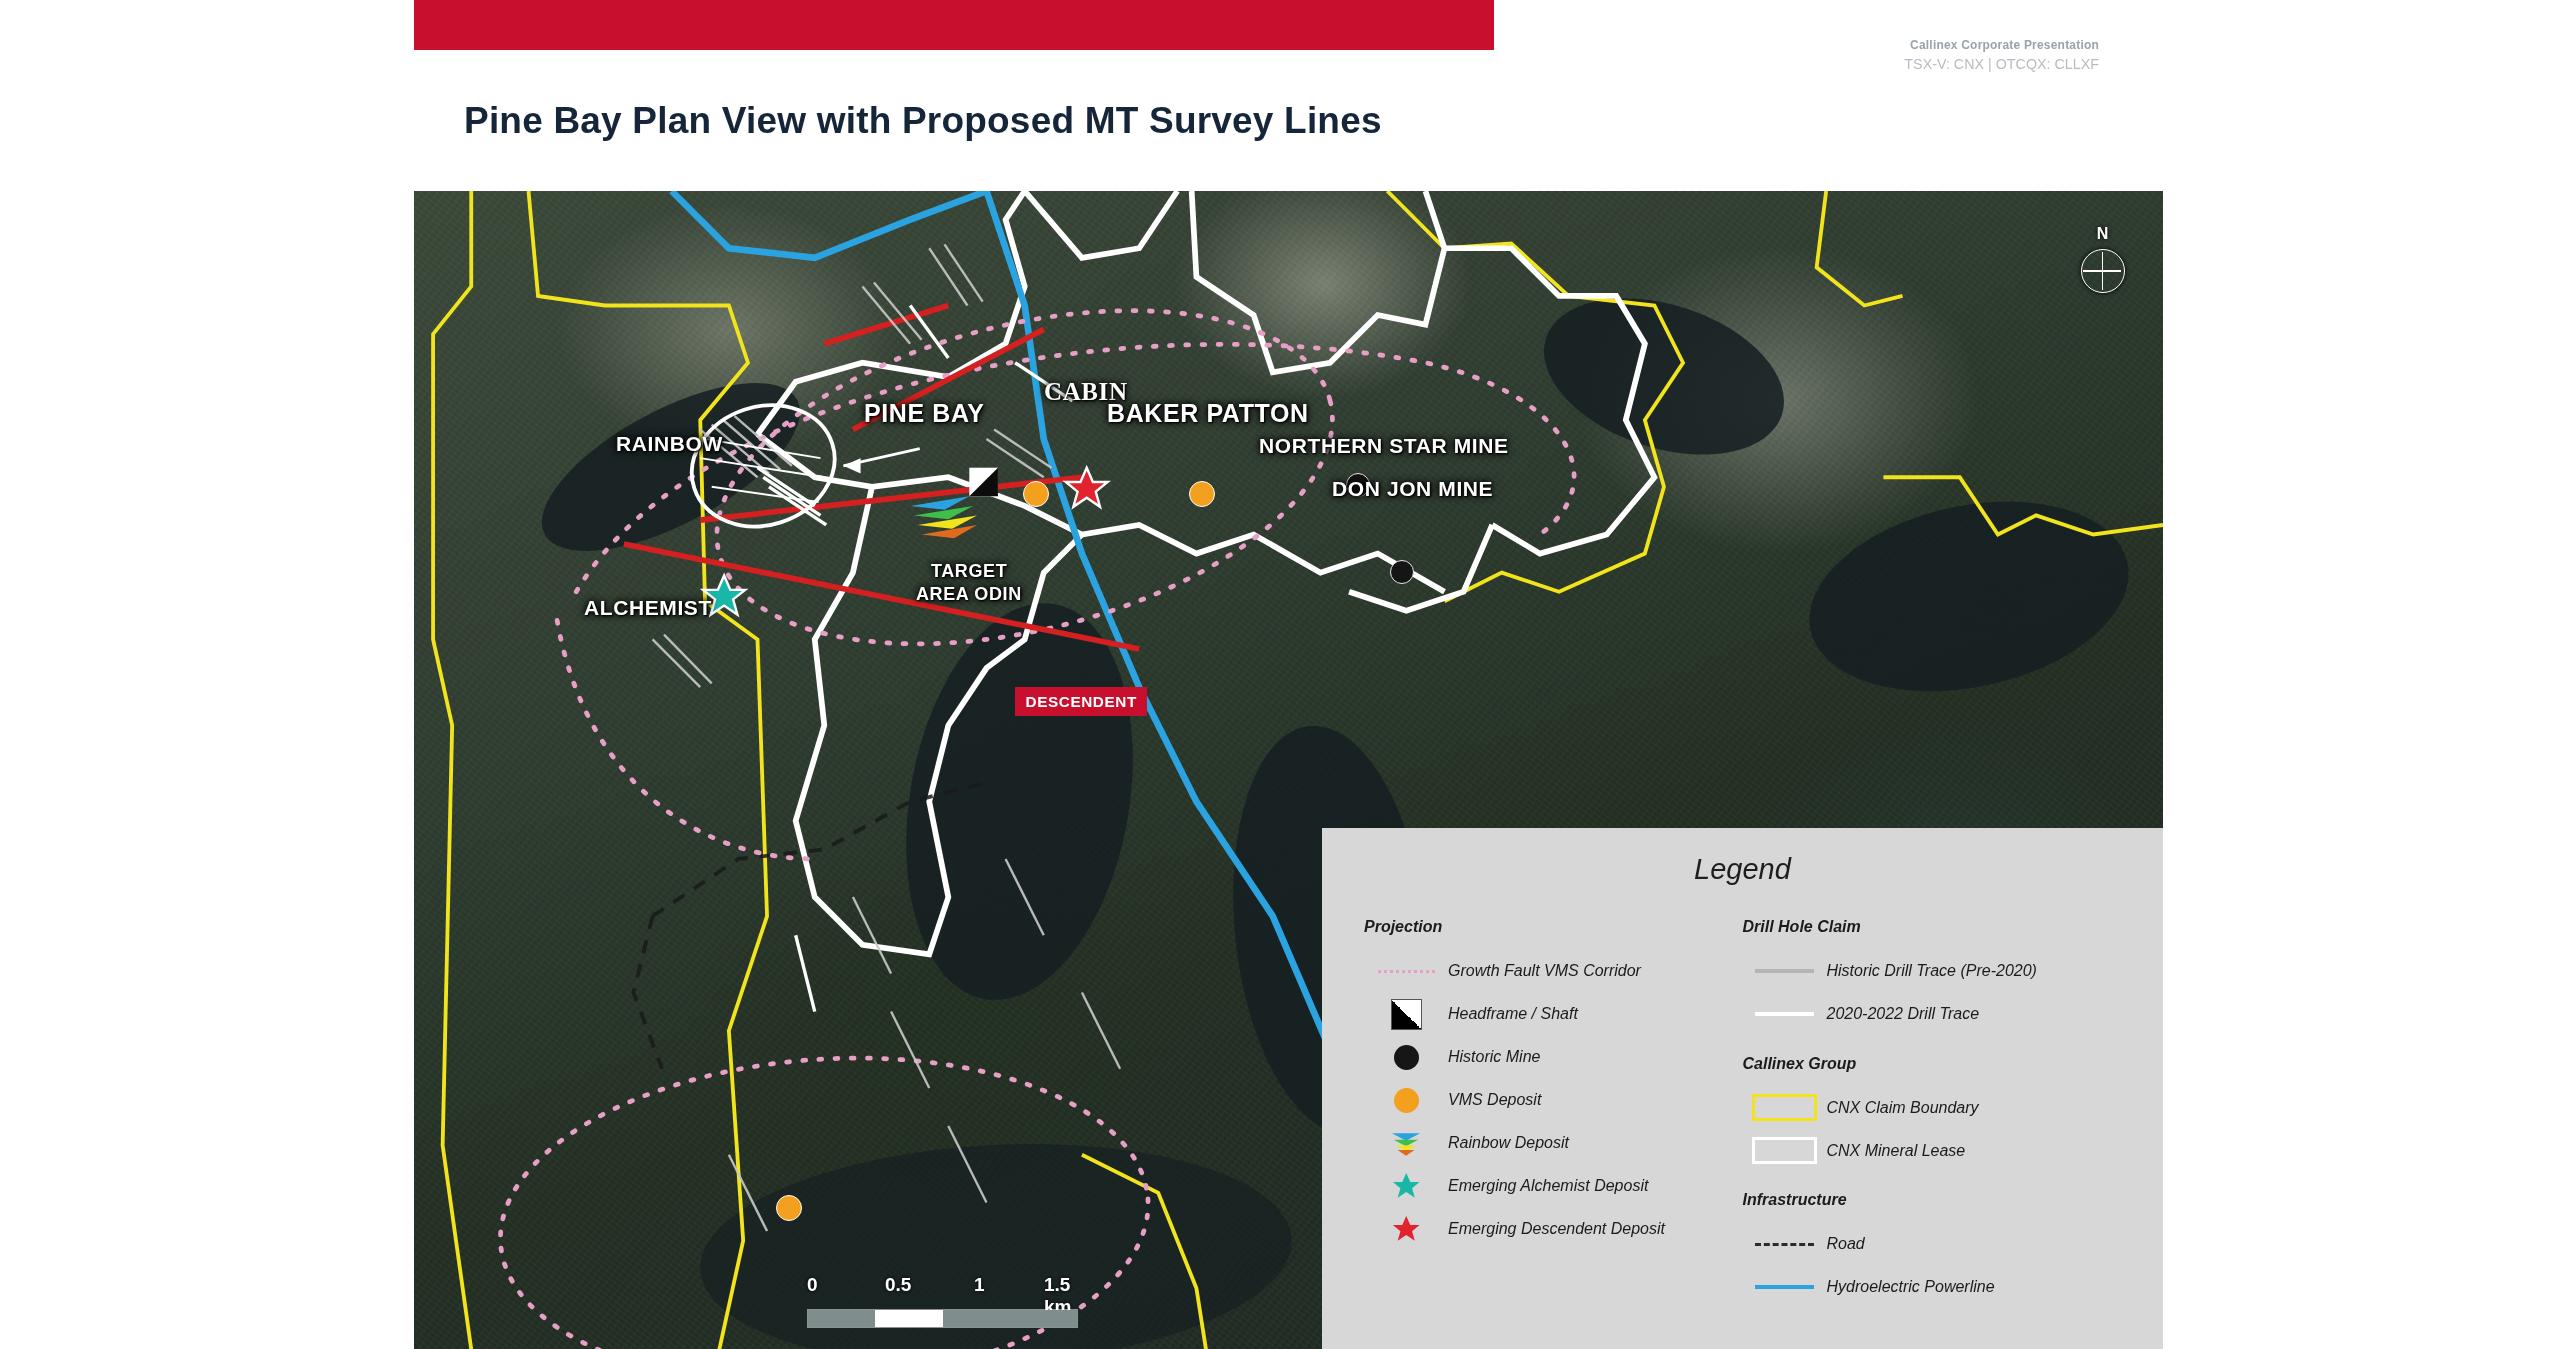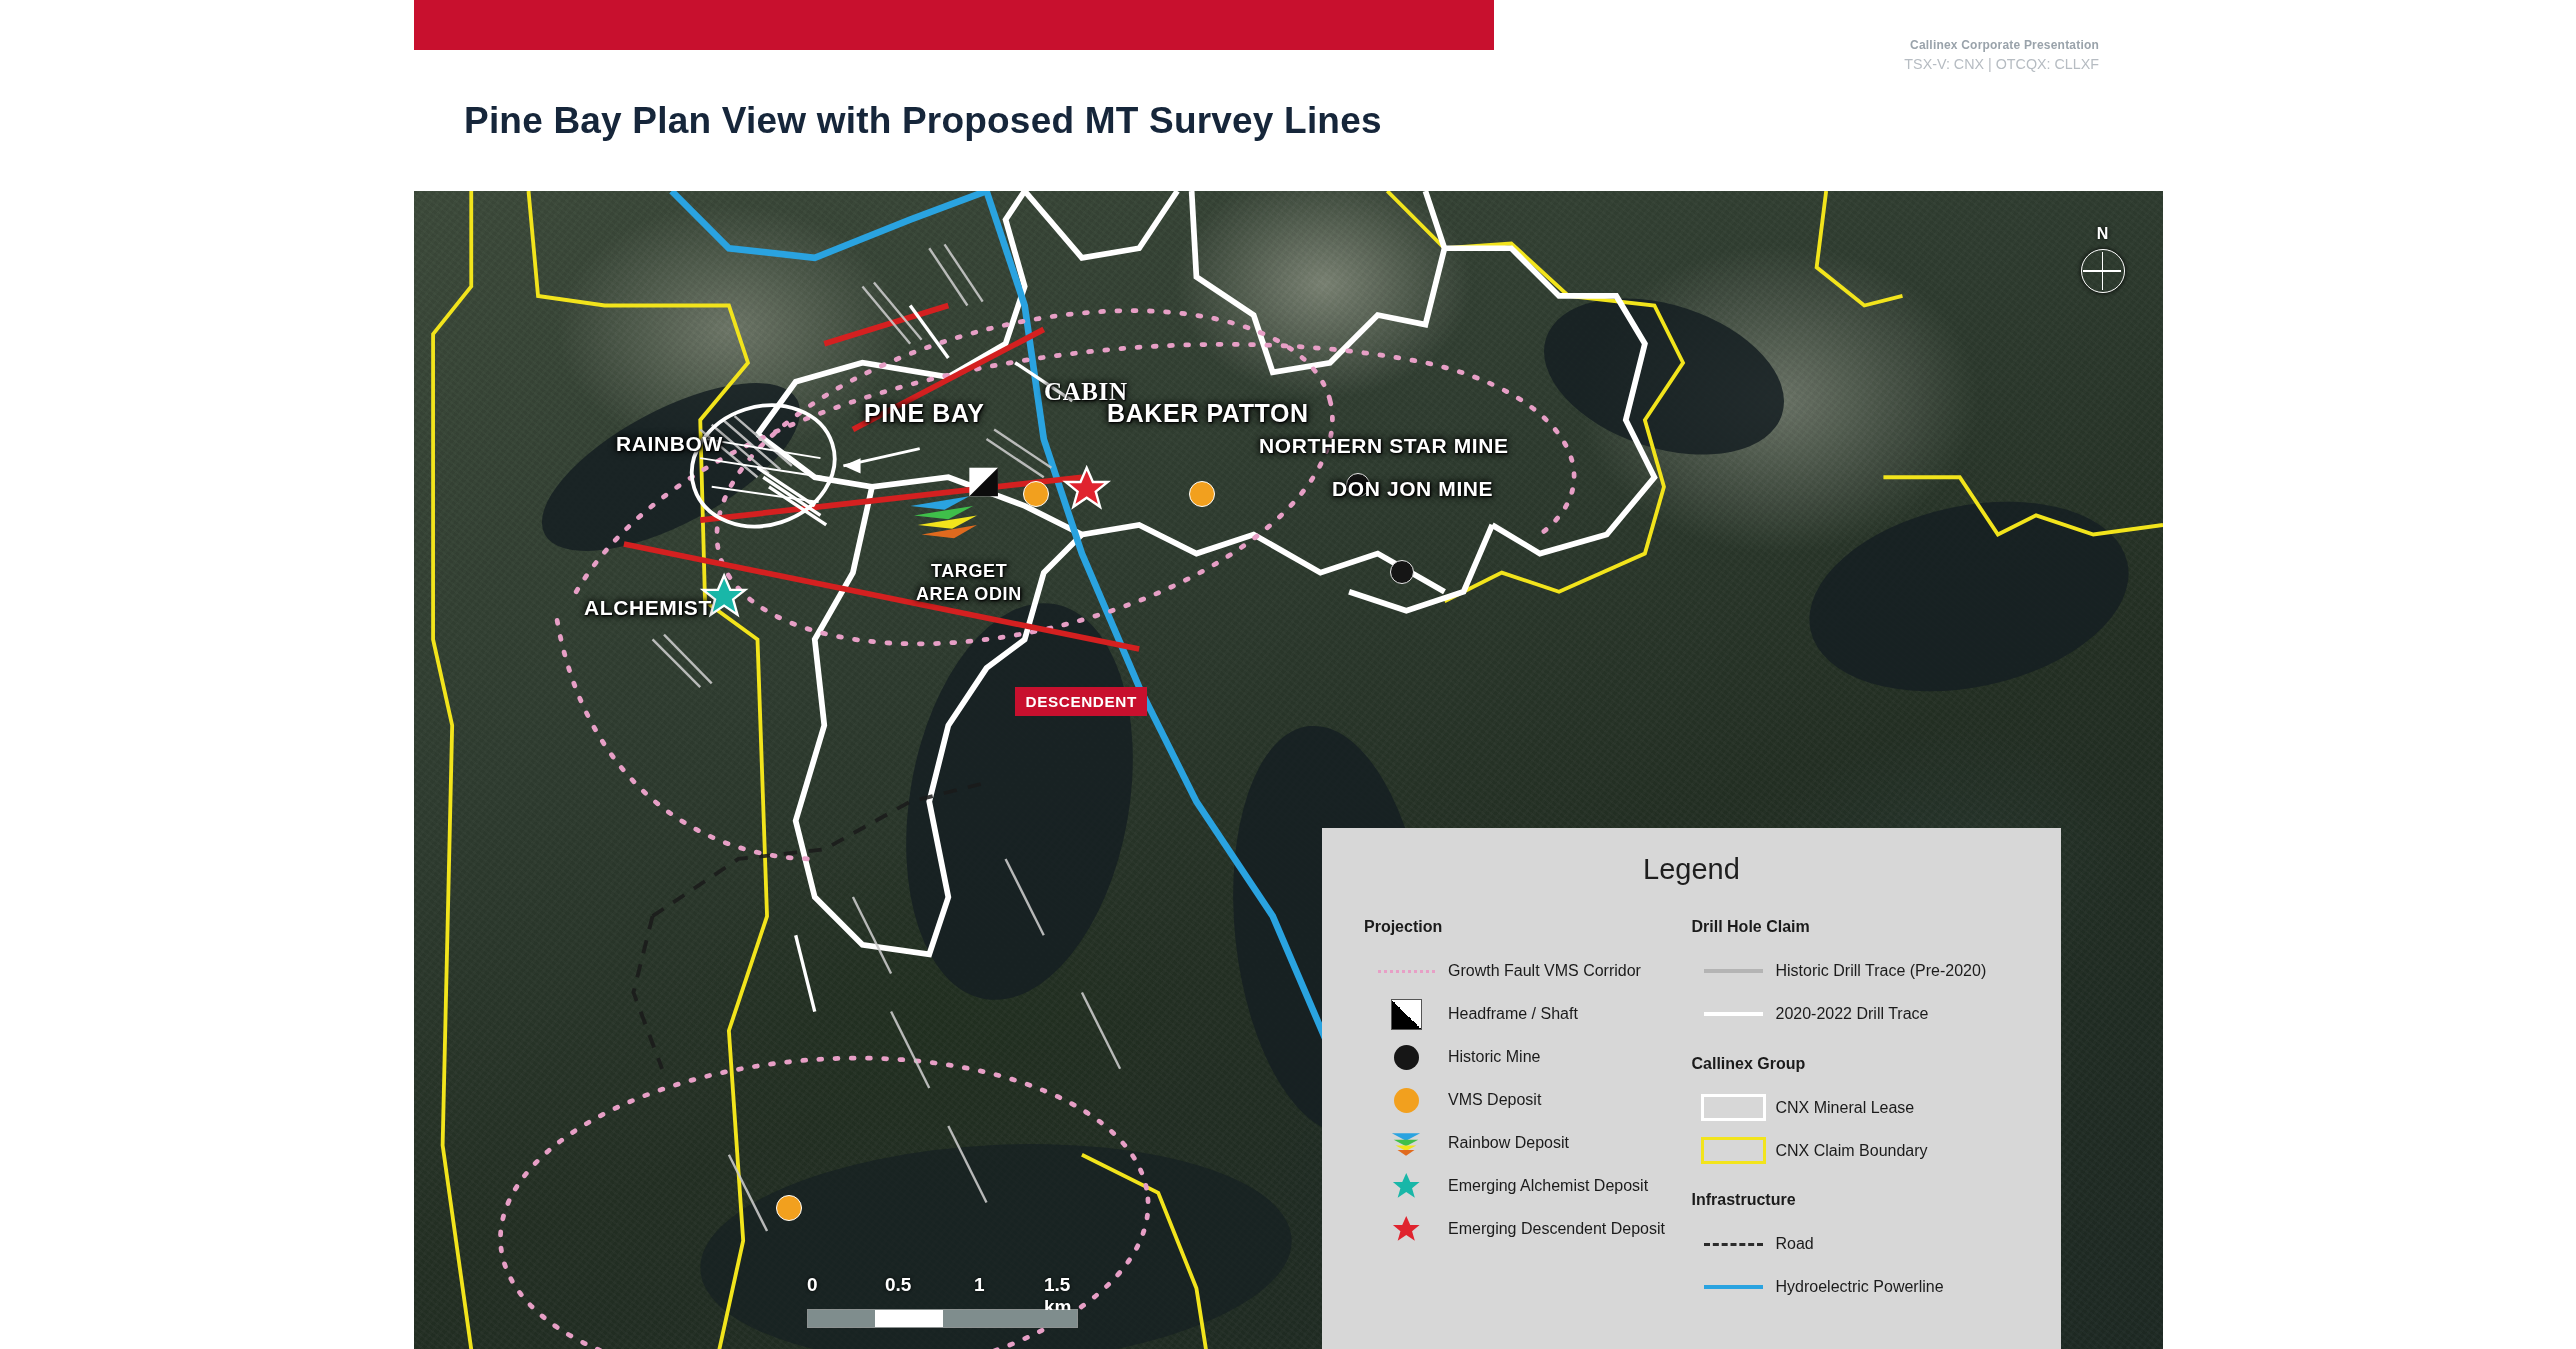--- a/index.html
+++ b/index.html
@@ -49,21 +49,21 @@
   .compass .n{font-size:16px;font-weight:bold;text-shadow:0 0 4.8px #000;}
   .compass .ring{width:42px;height:42px;border:1.9px solid #fff;border-radius:50%;margin:5.7px auto 0;position:relative;box-shadow:0 0 4.8px #000;}
   .compass .ring:before{content:"";position:absolute;left:50%;top:1.9px;width:1.9px;height:38px;margin-left:-1px;background:#fff;}
   .compass .ring:after{content:"";position:absolute;top:50%;left:1.9px;height:1.9px;width:38px;margin-top:-1px;background:#fff;}
   .sb-ticks{position:absolute;left:807px;top:1274px;width:286px;color:#fff;font-size:19px;font-weight:bold;text-shadow:0 0 3.8px #000;}
   .sb-ticks span{position:absolute;}
   .sb-bar{position:absolute;left:807px;top:1309px;width:269px;height:17px;display:flex;border:1px solid rgba(255,255,255,.5);}
   .sb-seg{flex:1;}
 
   
-  .legend{position:absolute;left:1322px;top:828px;width:739px;height:521px;background:#d7d7d7;}
+  .legend{position:absolute;left:1322px;top:828px;width:841px;height:521px;background:#d7d7d7;font-style:italic;}
   .legend h2{margin:0;padding:25px 0 11.4px;text-align:center;font-size:29px;font-weight:normal;color:#1e1e1e;}
   .legend-cols{display:flex;padding:21px 42px 0 42px;}
   .legend-col{flex:1;}
   .leg-head{font-size:16px;font-weight:bold;color:#1b1b1b;margin:0 0 13.4px 0;}
   .leg-head.sp{margin-top:19px;}
   .leg-row{display:flex;align-items:center;height:43px;}
   .leg-key{width:84px;flex:0 0 84px;display:flex;align-items:center;justify-content:center;}
   .leg-txt{font-size:16px;color:#1b1b1b;}
 
   .k-line-red{width:57px;height:3.8px;background:#cc2222;}
@@ -322,32 +322,32 @@
         <div class="leg-key">
             <div class="k-line-white"></div>
           </div>
         <div class="leg-txt">2020-2022 Drill Trace</div>
       </div>
 
       <div class="leg-head sp">Callinex Group</div>
 
       <div class="leg-row">
         <div class="leg-key">
+            <div class="k-claim"></div>
+          </div>
+        <div class="leg-txt">CNX Claim Boundary</div>
+      </div>
+
+      <div class="leg-row">
+        <div class="leg-key">
             <div class="k-lease"></div>
           </div>
         <div class="leg-txt">CNX Mineral Lease</div>
       </div>
 
-      <div class="leg-row">
-        <div class="leg-key">
-            <div class="k-claim"></div>
-          </div>
-        <div class="leg-txt">CNX Claim Boundary</div>
-      </div>
-
       <div class="leg-head sp">Infrastructure</div>
 
       <div class="leg-row">
         <div class="leg-key">
             <div class="k-road"></div>
           </div>
         <div class="leg-txt">Road</div>
       </div>
 
       <div class="leg-row">

